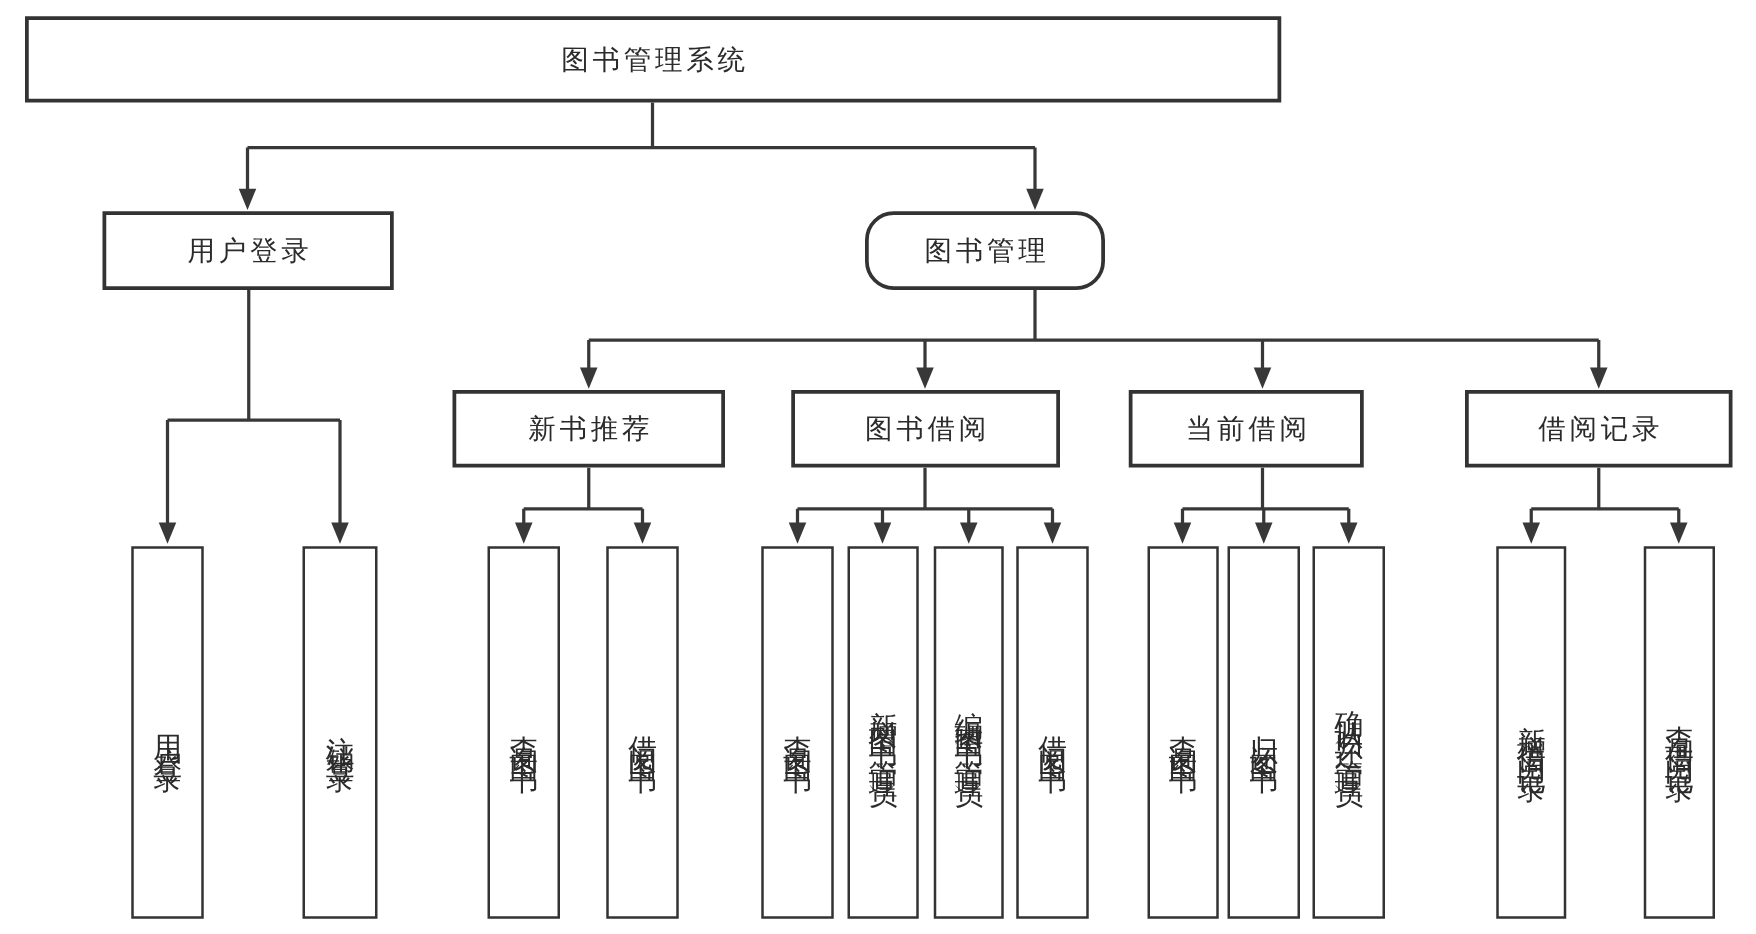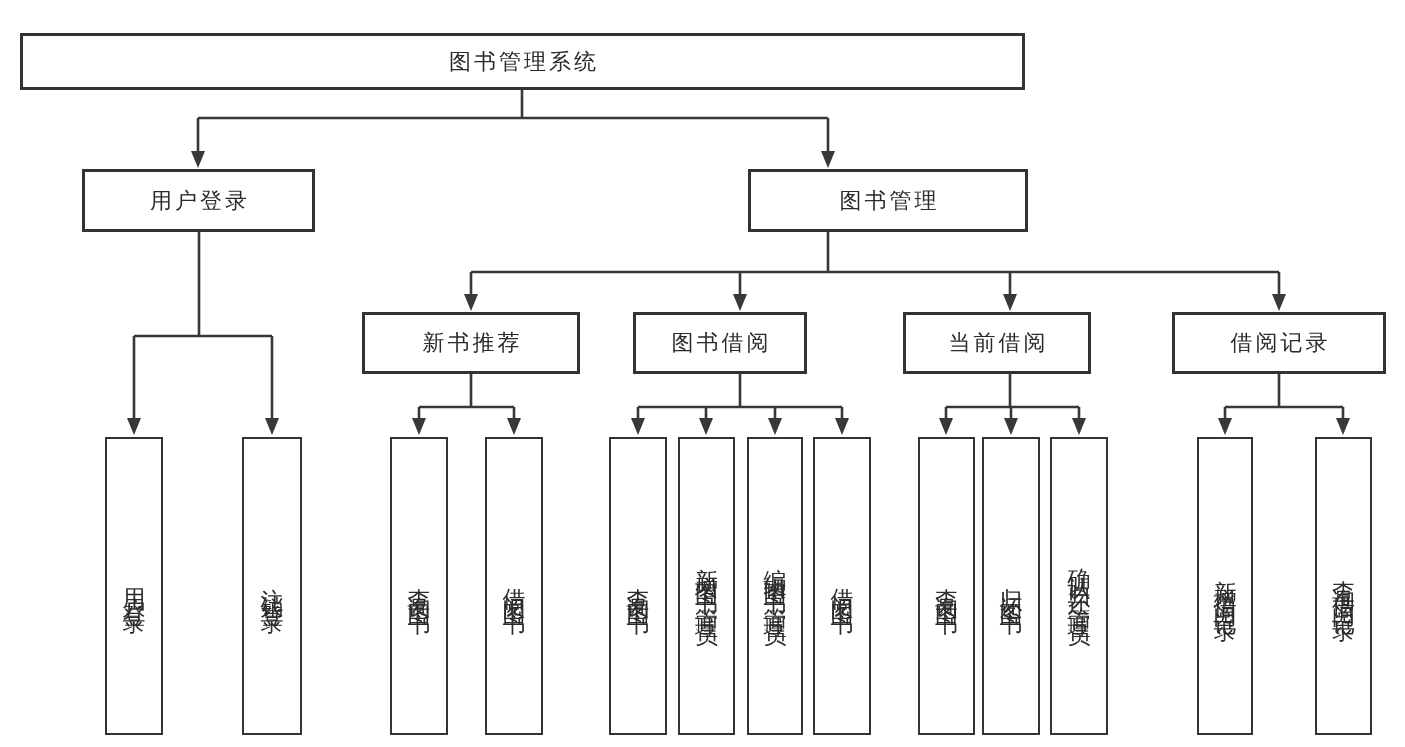--- a/index.html
+++ b/index.html
@@ -104,35 +104,35 @@
       <polygon points="768,418 782,418 775,435"></polygon>
       <polygon points="835,418 849,418 842,435"></polygon>
       <polygon points="939,418 953,418 946,435"></polygon>
       <polygon points="1004,418 1018,418 1011,435"></polygon>
       <polygon points="1072,418 1086,418 1079,435"></polygon>
       <polygon points="1218,418 1232,418 1225,435"></polygon>
       <polygon points="1336,418 1350,418 1343,435"></polygon>
     </g>
   </svg>
 
-  <div class="box" style="left:20px;top:13px;width:1005px;height:57px;margin-top:20px;">
+  <div class="box" style="left:20px;top:13px;width:1005px;height:69px;">
     <span class="h-label">图书管理系统</span>
   </div>
 
   <div class="box" style="left:82px;top:169px;width:233px;height:63px;">
     <span class="h-label">用户登录</span>
   </div>
-  <div class="box" style="left:748px;top:169px;width:280px;height:63px;">
+  <div class="box" style="left:692px;top:169px;width:192px;height:63px;border-radius:23px;">
     <span class="h-label">图书管理</span>
   </div>
 
   <div class="box" style="left:362px;top:312px;width:218px;height:62px;">
     <span class="h-label">新书推荐</span>
   </div>
-  <div class="box" style="left:633px;top:312px;width:174px;height:62px;">
+  <div class="box" style="left:633px;top:312px;width:215px;height:62px;">
     <span class="h-label">图书借阅</span>
   </div>
   <div class="box" style="left:903px;top:312px;width:188px;height:62px;">
     <span class="h-label">当前借阅</span>
   </div>
   <div class="box" style="left:1172px;top:312px;width:214px;height:62px;">
     <span class="h-label">借阅记录</span>
   </div>
 
   <div class="box leaf" style="left:105px;top:437px;width:58px;height:298px;">

